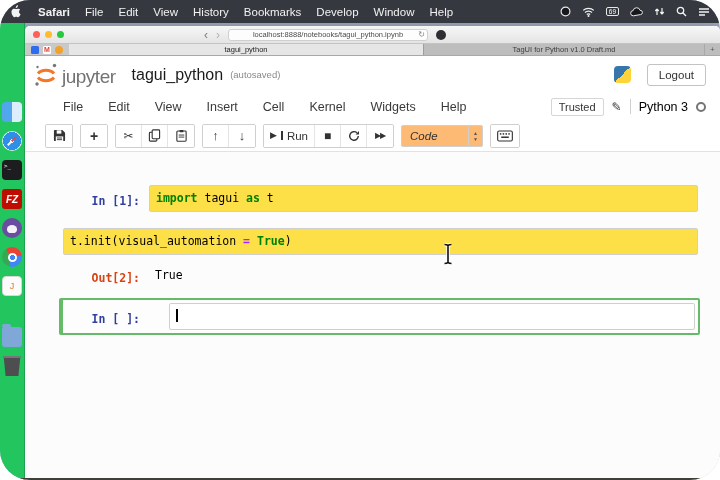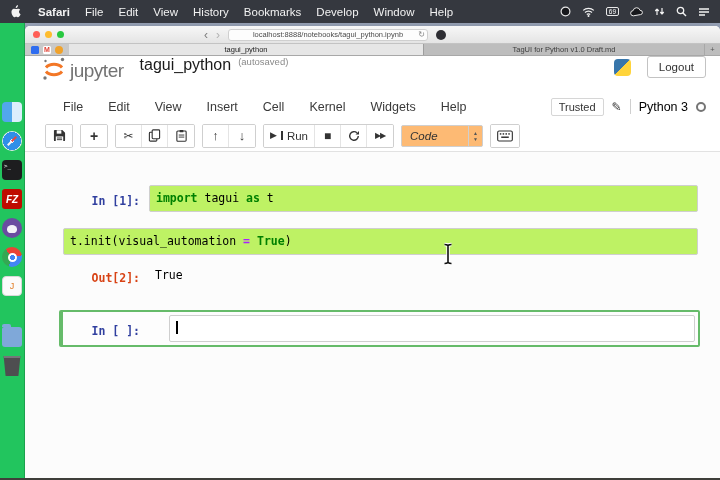--- a/index.html
+++ b/index.html
@@ -1,18 +1,18 @@
 <!DOCTYPE html>
 <html><head>
 <meta charset="utf-8">
 <style>
   * { margin:0; padding:0; box-sizing:border-box; }
   html,body { width:720px; height:480px; overflow:hidden; }
   body { font-family:"Liberation Sans", sans-serif; }
-  .screen { position:relative; width:720px; height:480px; background:#9aa5ba; overflow:hidden; }
+  .screen { position:relative; width:720px; height:480px; background:#9aa5ba; overflow:hidden;border-radius:30px; }
 
   
   .menubar { position:absolute; top:0; left:0; right:0; height:23px; background:#35383f;
     display:flex; align-items:center; padding:0 10px; color:#f2f2f2; font-size:11.5px; z-index:40; }
   .menubar .left { display:flex; align-items:center; gap:15px; }
   .menubar .apple { display:flex; align-items:center; margin-right:2px; }
   .menubar .app-name { font-weight:bold; }
   .menubar .right { margin-left:auto; display:flex; align-items:center; gap:11px; }
   .statusicon { display:flex; align-items:center; }
   .battery { border:1px solid #e8e8e8; border-radius:2px; font-size:6.5px; padding:0 2px; height:9px;
@@ -70,21 +70,21 @@
   .fav-blue { background:#2f6df0; }
   .fav-gmail { background:#fff; color:#e04235; font-size:7px; font-weight:bold; line-height:1; }
   .fav-orange { background:#f0a22b; border-radius:50%; }
   .tab { display:flex; align-items:center; justify-content:center; white-space:nowrap; overflow:hidden; }
   .tab.active { background:#e6e6e6; flex:0 0 355px; border-right:1px solid #9e9e9e; color:#222; }
   .tab.inactive { background:#bdbdbd; flex:1 1 auto; color:#3d3d3d; }
   .newtab { width:16px; display:flex; align-items:center; justify-content:center; background:#bdbdbd;
     border-left:1px solid #a8a8a8; color:#555; }
 
   
-  .nb-header { height:37px; display:flex; align-items:flex-start; padding:0 14px 0 16px; background:#fff; }
+  .nb-header { height:37px; display:flex; align-items:center; padding:0 14px 0 8px; background:#fff; }
   .jlogo { display:flex; align-items:flex-end; gap:3px; }
   .jlogo .word { font-size:19px; color:#737373; letter-spacing:-0.5px; line-height:1; padding-bottom:2px; }
   .nb-title { margin-left:16px; font-size:16px; color:#1a1a1a; }
   .autosave { margin-left:7px; font-size:9.5px; color:#8a8a8a; }
   .nb-header .right { margin-left:auto; display:flex; align-items:center; gap:16px; }
   .pylogo { width:17px; height:17px; border-radius:4px;
     background:linear-gradient(135deg,#3776ab 50%,#ffd43b 50%); }
   .logout { border:1px solid #c3c3c3; border-radius:3px; background:#fff; color:#333; font-size:11.5px;
     padding:4px 11px; }
 
@@ -113,21 +113,21 @@
     display:flex; align-items:center; font-size:11.5px; color:#333; padding-left:8px; position:relative;font-style:italic; }
   .cell-type .stepper { position:absolute; right:0; top:0; bottom:0; width:14px; border-left:1px solid #cfcfcf;
     display:flex; flex-direction:column; align-items:center; justify-content:center; font-size:5px; color:#555; line-height:1.2; }
 
   .nb-body { position:relative; height:100%; background:#fcfcfc; padding-top:33px; }
   .cell { display:flex; align-items:center; margin:0 22px 9px 38px; }
   .prompt { flex:0 0 86px; text-align:right; padding-right:9px; padding-top:5px;
     font-family:"DejaVu Sans Mono",monospace; font-size:11.5px; font-weight:bold; white-space:pre; }
   .prompt-in { color:#303F9F; }
   .prompt-out { color:#D84315; }
-  .input-area { flex:1 1 auto; border:1px solid #cfcfcf; border-radius:2px; background:#bef264;
+  .input-area { flex:1 1 auto; border:1px solid #cfcfcf; border-radius:2px; background:#fde047;
     padding:4px 6px; font-family:"DejaVu Sans Mono",monospace; font-size:11.5px; line-height:17px;
     white-space:pre; color:#000; }
   .tok-kw { color:#008000; font-weight:bold; }
   .tok-op { color:#AA22FF; font-weight:bold; }
   .tok-pl { color:#000; }
   .output-cell { margin-bottom:5px; }
   .output-text { flex:1 1 auto; padding:4px 6px; font-family:"DejaVu Sans Mono",monospace;
     font-size:11.5px; color:#000; white-space:pre; }
   .cell.selected { border:2px solid #66bb6a; border-left:4px solid #66bb6a; border-radius:2px;
     padding:3px 3px 3px 0; margin-left:34px; margin-right:20px; background:#fdfdfd; }
@@ -377,21 +377,21 @@
 
       <div class="cell" style="margin-top:16px;">
         <div class="input-area"><span class="tok-pl">t.init(visual_automation </span><span class="tok-op">=</span><span class="tok-pl"> </span><span class="tok-kw">True</span><span class="tok-pl">)</span></div>
       </div>
 
       <div class="cell output-cell">
         <div class="prompt prompt-out">Out[2]:</div>
         <div class="output-text">True</div>
       </div>
 
-      <div class="cell selected" style="margin-top:24px;gap:20px;">
+      <div class="cell selected" style="margin-top:12px;gap:20px;">
         <div class="prompt prompt-in">In [ ]:</div>
         <div class="input-area"><span class="text-caret"></span></div>
       </div>
 
     </div>
   </div>
 
   <div class="mouse-cursor">
     <svg width="14" height="24" viewBox="0 0 14 24">
         <g stroke="#fff" stroke-width="3.4" fill="none">

